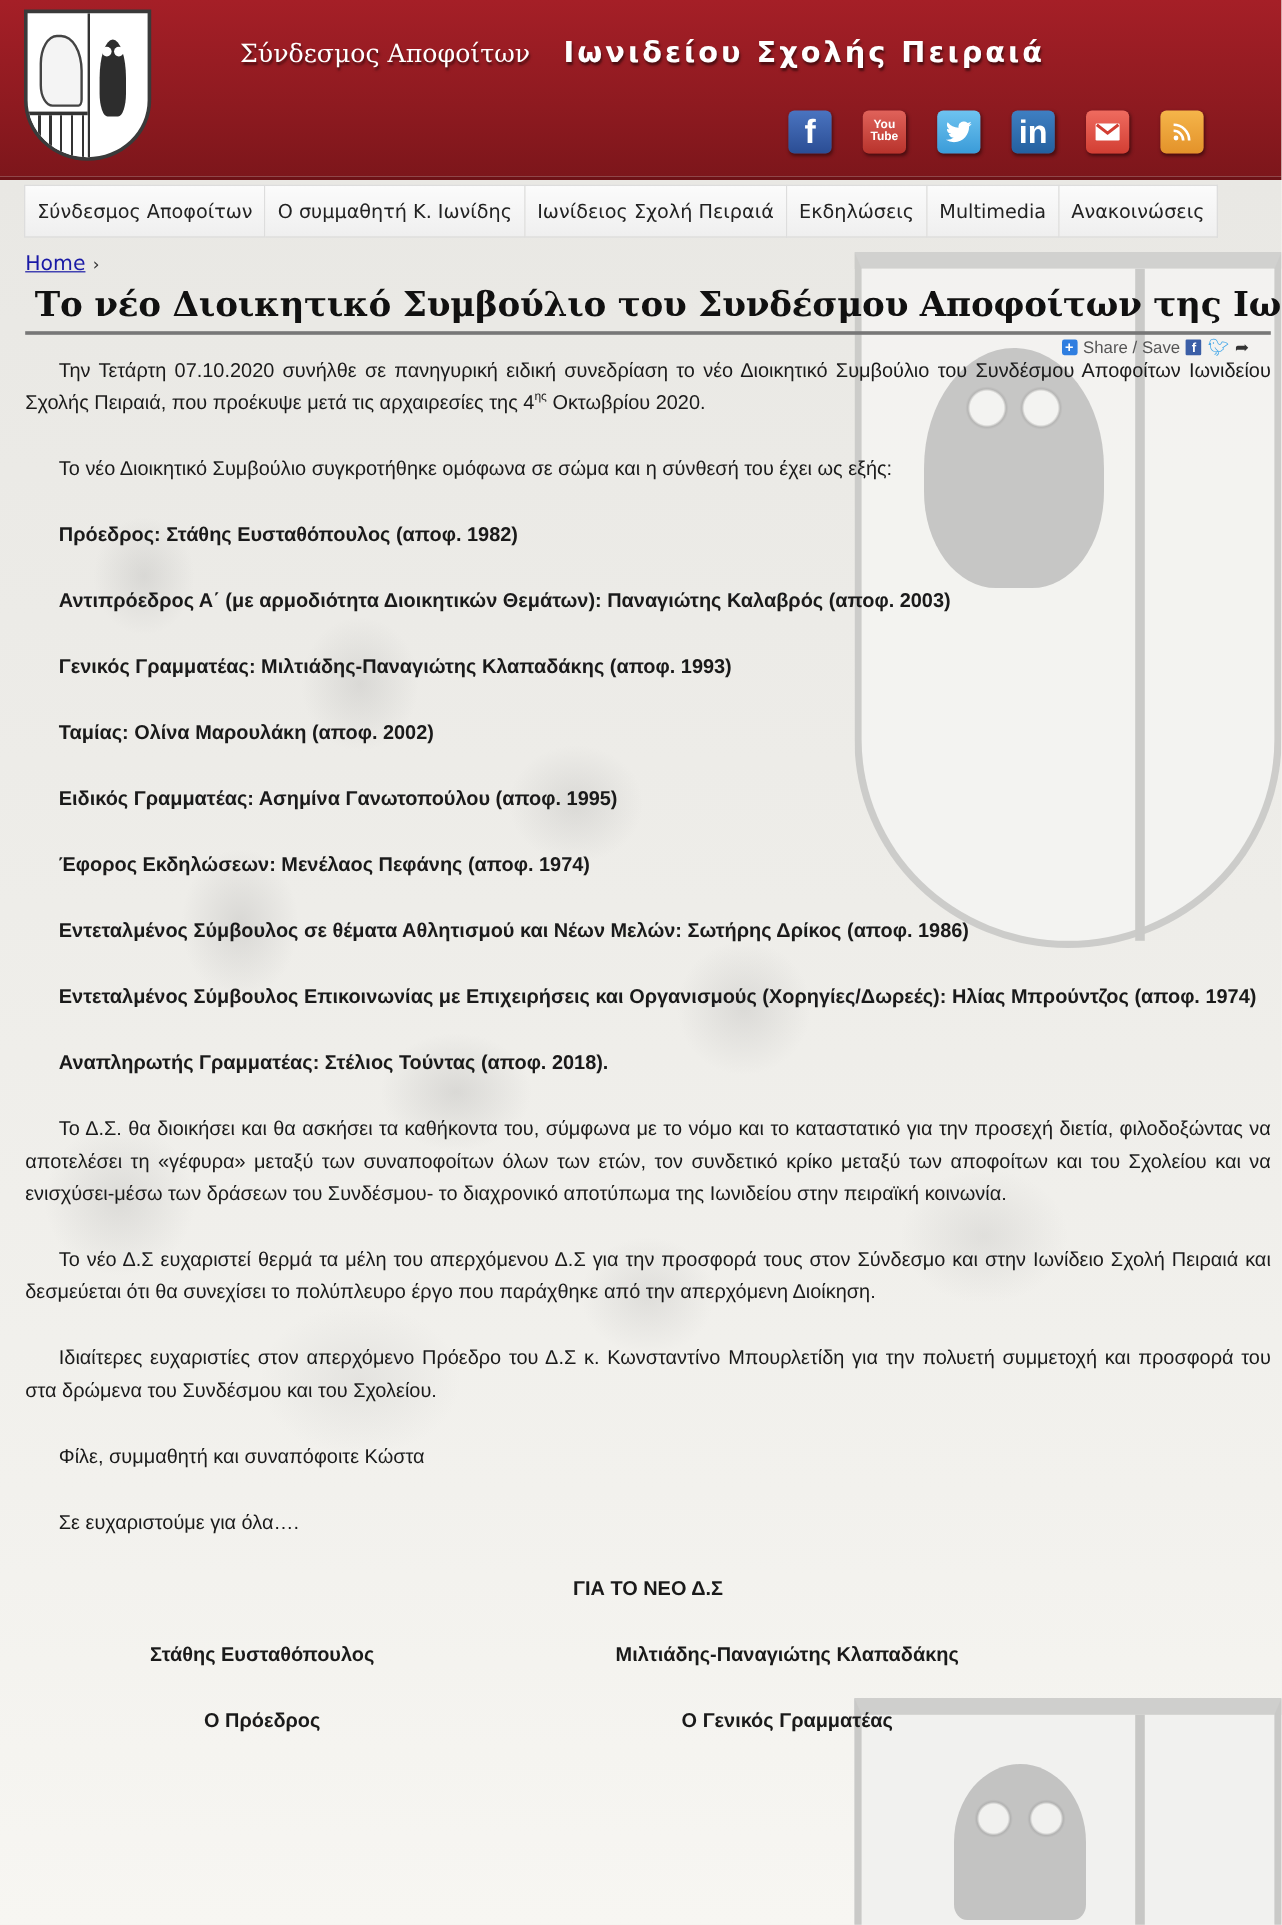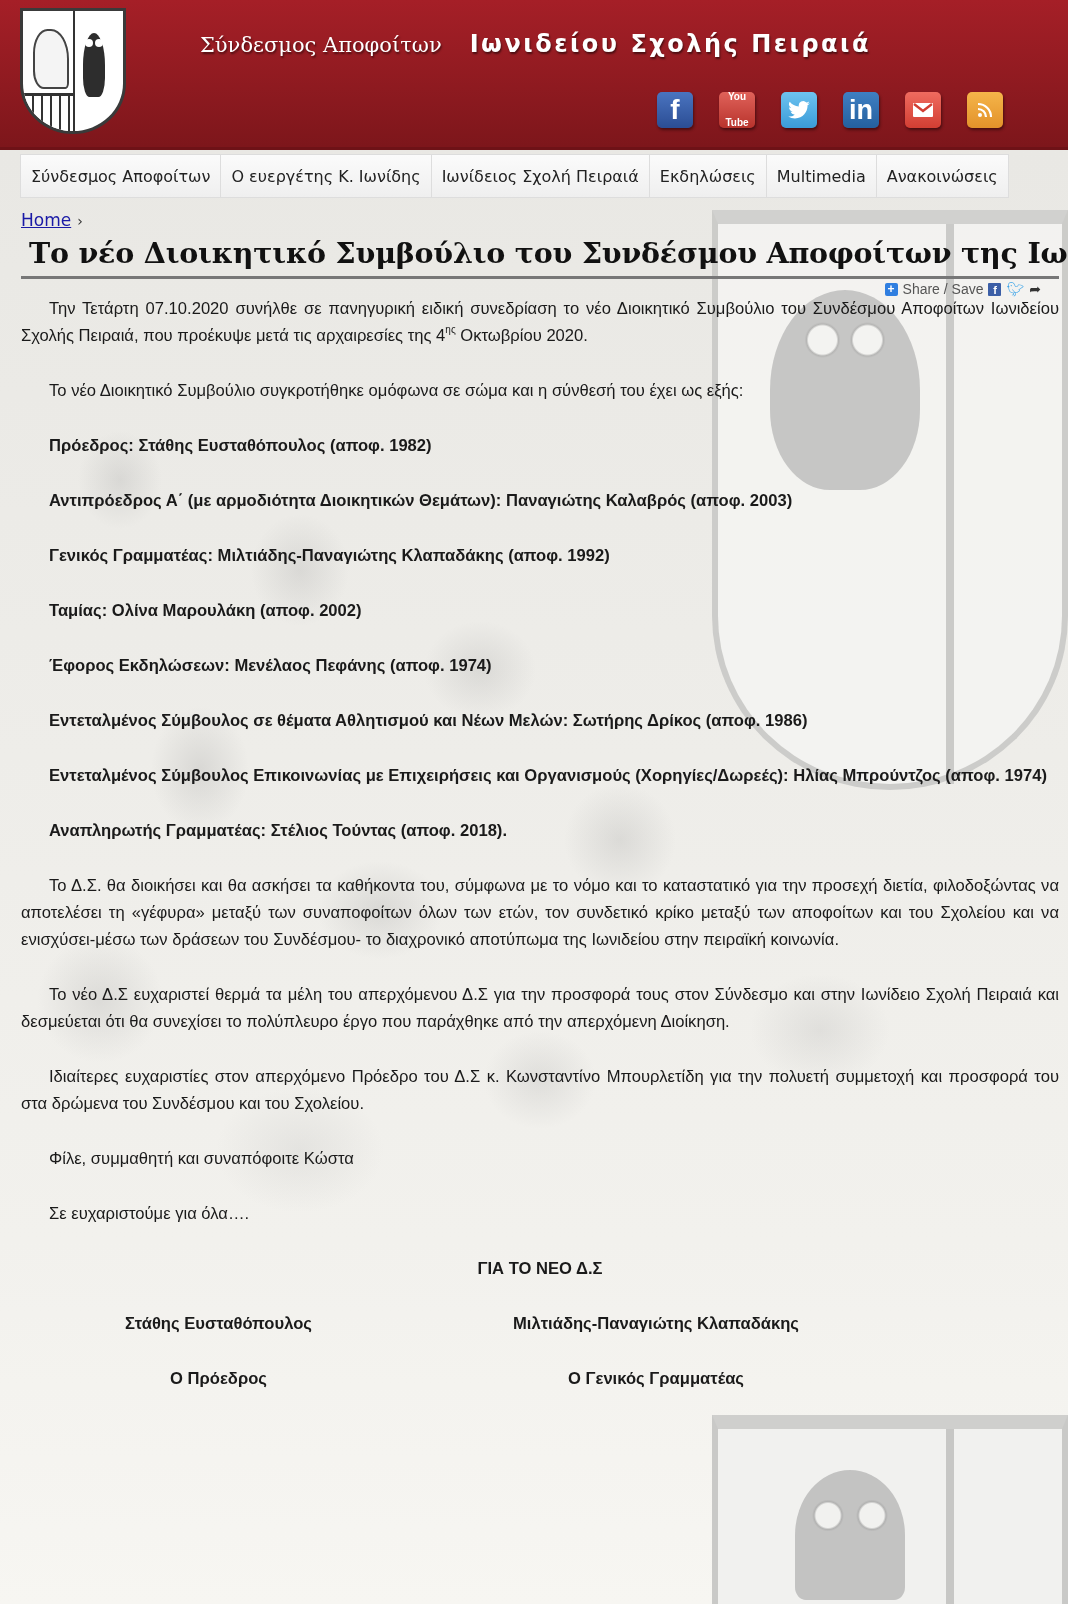--- a/index.html
+++ b/index.html
@@ -100,21 +100,21 @@
   .site-title .part2 { font-family: "DejaVu Sans", sans-serif; font-size: 24px; font-weight: bold; letter-spacing: 2.5px; margin-left: 28px; }
 
   .social { position: absolute; top: 92px; left: 657px; display: flex; gap: 26px; }
   .social-btn {
     width: 36px; height: 36px; border-radius: 5px;
     display: flex; align-items: center; justify-content: center;
     color: #fff; font-weight: bold; box-shadow: 1px 2px 3px rgba(0,0,0,0.45);
     font-family: "Liberation Sans", sans-serif;
   }
   .fb { background: linear-gradient(#4a74c0, #2b4d94); font-size: 28px; }
-  .yt { background: linear-gradient(#e0625a, #b8332c); font-size: 10px; line-height: 10px; flex-direction: column; justify-content: space-between; }
+  .yt { background: linear-gradient(#e0625a, #b8332c); font-size: 10px; line-height: 10px; flex-direction: column; }
   .yt span { display: block; text-align: center; }
   .tw { background: linear-gradient(#6ec3f0, #3a9bd8); }
   .li { background: linear-gradient(#3f7fc2, #24609f); font-size: 27px; }
   .em { background: linear-gradient(#ef6b5f, #d23e33); }
   .rss { background: linear-gradient(#f5b54a, #e3922a); }
 
   
   .nav { position: absolute; left: 20px; top: 154px; height: 44px; display: flex; }
   .nav-item {
     height: 44px; padding: 0 10px; display: flex; align-items: center;
@@ -199,21 +199,21 @@
           <circle cx="4" cy="14" r="2" fill="#fff"></circle>
           <path d="M2 8 A8 8 0 0 1 10 16" stroke="#fff" stroke-width="2.2" fill="none"></path>
           <path d="M2 3 A13 13 0 0 1 15 16" stroke="#fff" stroke-width="2.2" fill="none"></path>
         </svg>
     </div>
   </div>
 </header>
 
 <nav class="nav">
   <div class="nav-item">Σύνδεσμος Αποφοίτων</div>
-  <div class="nav-item">Ο ευεργέτης Κ. Ιωνίδης</div>
+  <div class="nav-item">Ο συμμαθητή Κ. Ιωνίδης</div>
   <div class="nav-item">Ιωνίδειος Σχολή Πειραιά</div>
   <div class="nav-item">Εκδηλώσεις</div>
   <div class="nav-item">Multimedia</div>
   <div class="nav-item">Ανακοινώσεις</div>
 </nav>
 
 <main class="content">
   <div class="breadcrumb">
     <a>Home</a><span class="sep">›</span>
   </div>
@@ -225,22 +225,23 @@
     <span class="share-tw">🐦︎</span>
     <span class="share-arrow">➦</span>
   </div>
 
   <article class="article">
     <p style="margin-top:-4px"><span>Την Τετάρτη 07.10.2020 συνήλθε σε πανηγυρική ειδική συνεδρίαση το νέο Διοικητικό Συμβούλιο του Συνδέσμου Αποφοίτων Ιωνιδείου Σχολής Πειραιά, που προέκυψε μετά τις αρχαιρεσίες της 4</span><sup>ης</sup><span> Οκτωβρίου 2020.</span></p>
     <p>Το νέο Διοικητικό Συμβούλιο συγκροτήθηκε ομόφωνα σε σώμα και η σύνθεσή του έχει ως εξής:</p>
 
     <p class="b">Πρόεδρος: Στάθης Ευσταθόπουλος (αποφ. 1982)</p>
     <p class="b">Αντιπρόεδρος Α΄ (με αρμοδιότητα Διοικητικών Θεμάτων): Παναγιώτης Καλαβρός (αποφ. 2003)</p>
-    <p class="b">Γενικός Γραμματέας: Μιλτιάδης-Παναγιώτης Κλαπαδάκης (αποφ. 1992)</p>
+    <p class="b">Γενικός Γραμματέας: Μιλτιάδης-Παναγιώτης Κλαπαδάκης (αποφ. 1993)</p>
     <p class="b">Ταμίας: Ολίνα Μαρουλάκη (αποφ. 2002)</p>
+    <p class="b">Ειδικός Γραμματέας: Ασημίνα Γανωτοπούλου (αποφ. 1995)</p>
     <p class="b">Έφορος Εκδηλώσεων: Μενέλαος Πεφάνης (αποφ. 1974)</p>
     <p class="b">Εντεταλμένος Σύμβουλος σε θέματα Αθλητισμού και Νέων Μελών: Σωτήρης Δρίκος (αποφ. 1986)</p>
     <p class="b">Εντεταλμένος Σύμβουλος Επικοινωνίας με Επιχειρήσεις και Οργανισμούς (Χορηγίες/Δωρεές): Ηλίας Μπρούντζος (αποφ. 1974)</p>
     <p class="b">Αναπληρωτής Γραμματέας: Στέλιος Τούντας (αποφ. 2018).</p>
 
     <p>Το Δ.Σ. θα διοικήσει και θα ασκήσει τα καθήκοντα του, σύμφωνα με το νόμο και το καταστατικό για την προσεχή διετία, φιλοδοξώντας να αποτελέσει τη «γέφυρα» μεταξύ των συναποφοίτων όλων των ετών, τον συνδετικό κρίκο μεταξύ των αποφοίτων και του Σχολείου και να ενισχύσει-μέσω των δράσεων του Συνδέσμου- το διαχρονικό αποτύπωμα της Ιωνιδείου στην πειραϊκή κοινωνία.</p>
     <p>Το νέο Δ.Σ ευχαριστεί θερμά τα μέλη του απερχόμενου Δ.Σ για την προσφορά τους στον Σύνδεσμο και στην Ιωνίδειο Σχολή Πειραιά και δεσμεύεται ότι θα συνεχίσει το πολύπλευρο έργο που παράχθηκε από την απερχόμενη Διοίκηση.</p>
     <p>Ιδιαίτερες ευχαριστίες στον απερχόμενο Πρόεδρο του Δ.Σ κ. Κωνσταντίνο Μπουρλετίδη για την πολυετή συμμετοχή και προσφορά του στα δρώμενα του Συνδέσμου και του Σχολείου.</p>
     <p>Φίλε, συμμαθητή και συναπόφοιτε Κώστα</p>
     <p>Σε ευχαριστούμε για όλα….</p>

